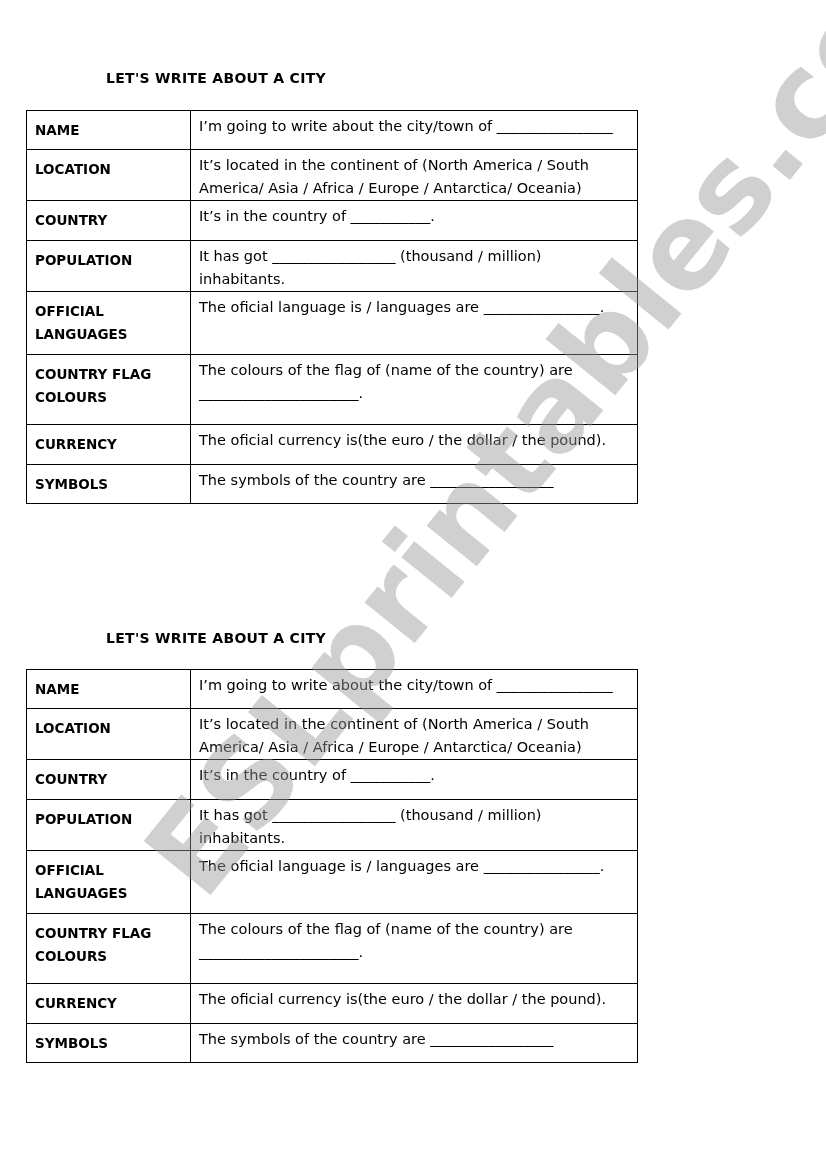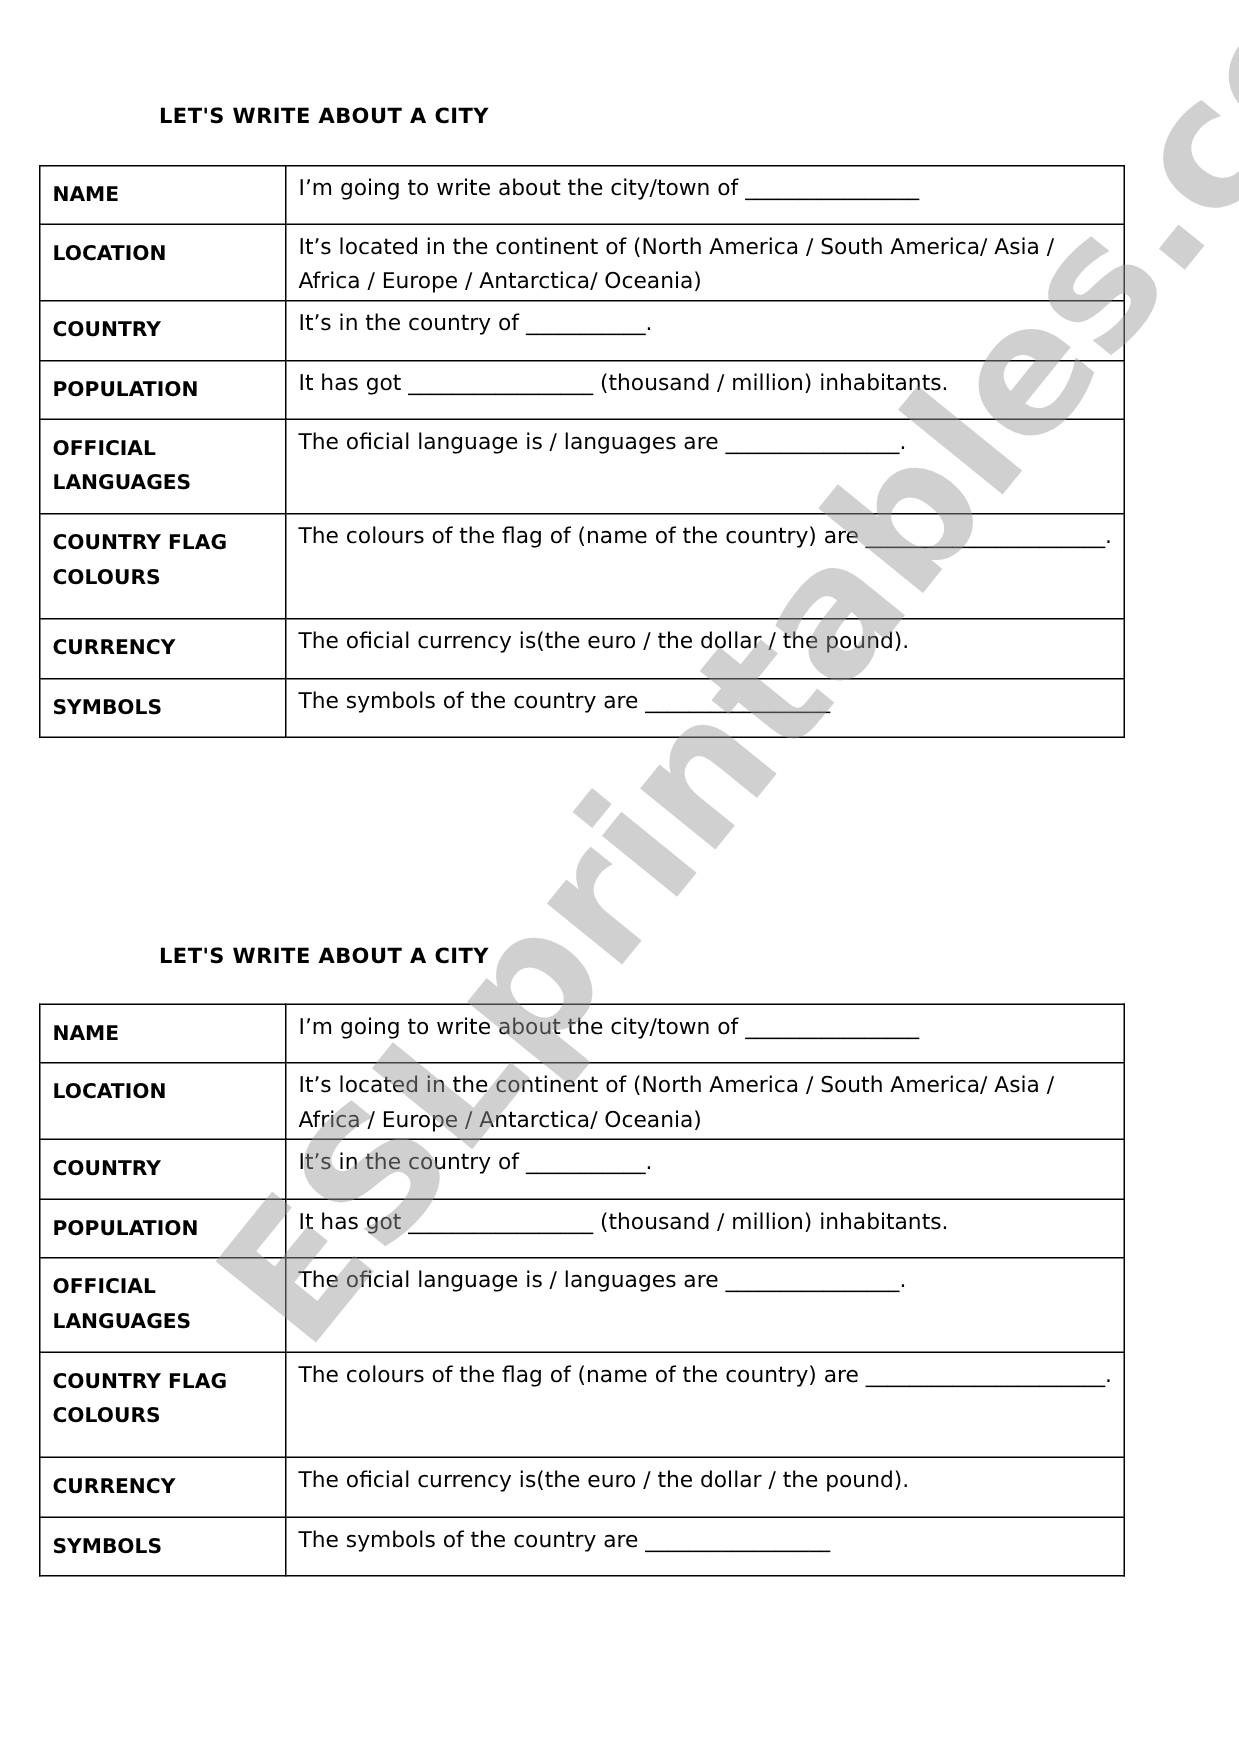--- a/index.html
+++ b/index.html
@@ -1,19 +1,19 @@
 <!DOCTYPE html>
 <html><head>
 <meta charset="utf-8">
 <style>
   html, body { margin:0; padding:0; }
   body { width:826px; height:1169px; background:#ffffff; position:relative; overflow:hidden;
          font-family:"DejaVu Sans", sans-serif; color:#000; }
   .title { position:absolute; left:106px; font-weight:bold; font-size:14px; letter-spacing:0.3px; }
-  table.ws { position:absolute; left:26px; width:724px; border-collapse:collapse; table-layout:fixed; }
+  table.ws { position:absolute; left:26px; width:612px; border-collapse:collapse; table-layout:fixed; }
   table.ws td { border:1px solid #000; vertical-align:top; padding:0; }
   td.lbl { width:155px; font-weight:bold; font-size:13.5px; padding:8px 0 0 8px !important; line-height:23px; }
   td.txt { font-size:14.5px; padding:4px 6px 0 8px !important; line-height:23px;margin-left:27px; }
   .u { }
   .watermark { position:absolute; left:50px; top:560px; font-family:"DejaVu Sans", sans-serif;
                font-weight:bold; font-size:118px; color:rgba(150,150,150,0.45);
                transform:rotate(-51deg); transform-origin:center; white-space:nowrap; pointer-events:none;
                width:820px; text-align:center; margin-left:-30px; margin-top:-70px; }
 </style>
 </head>

